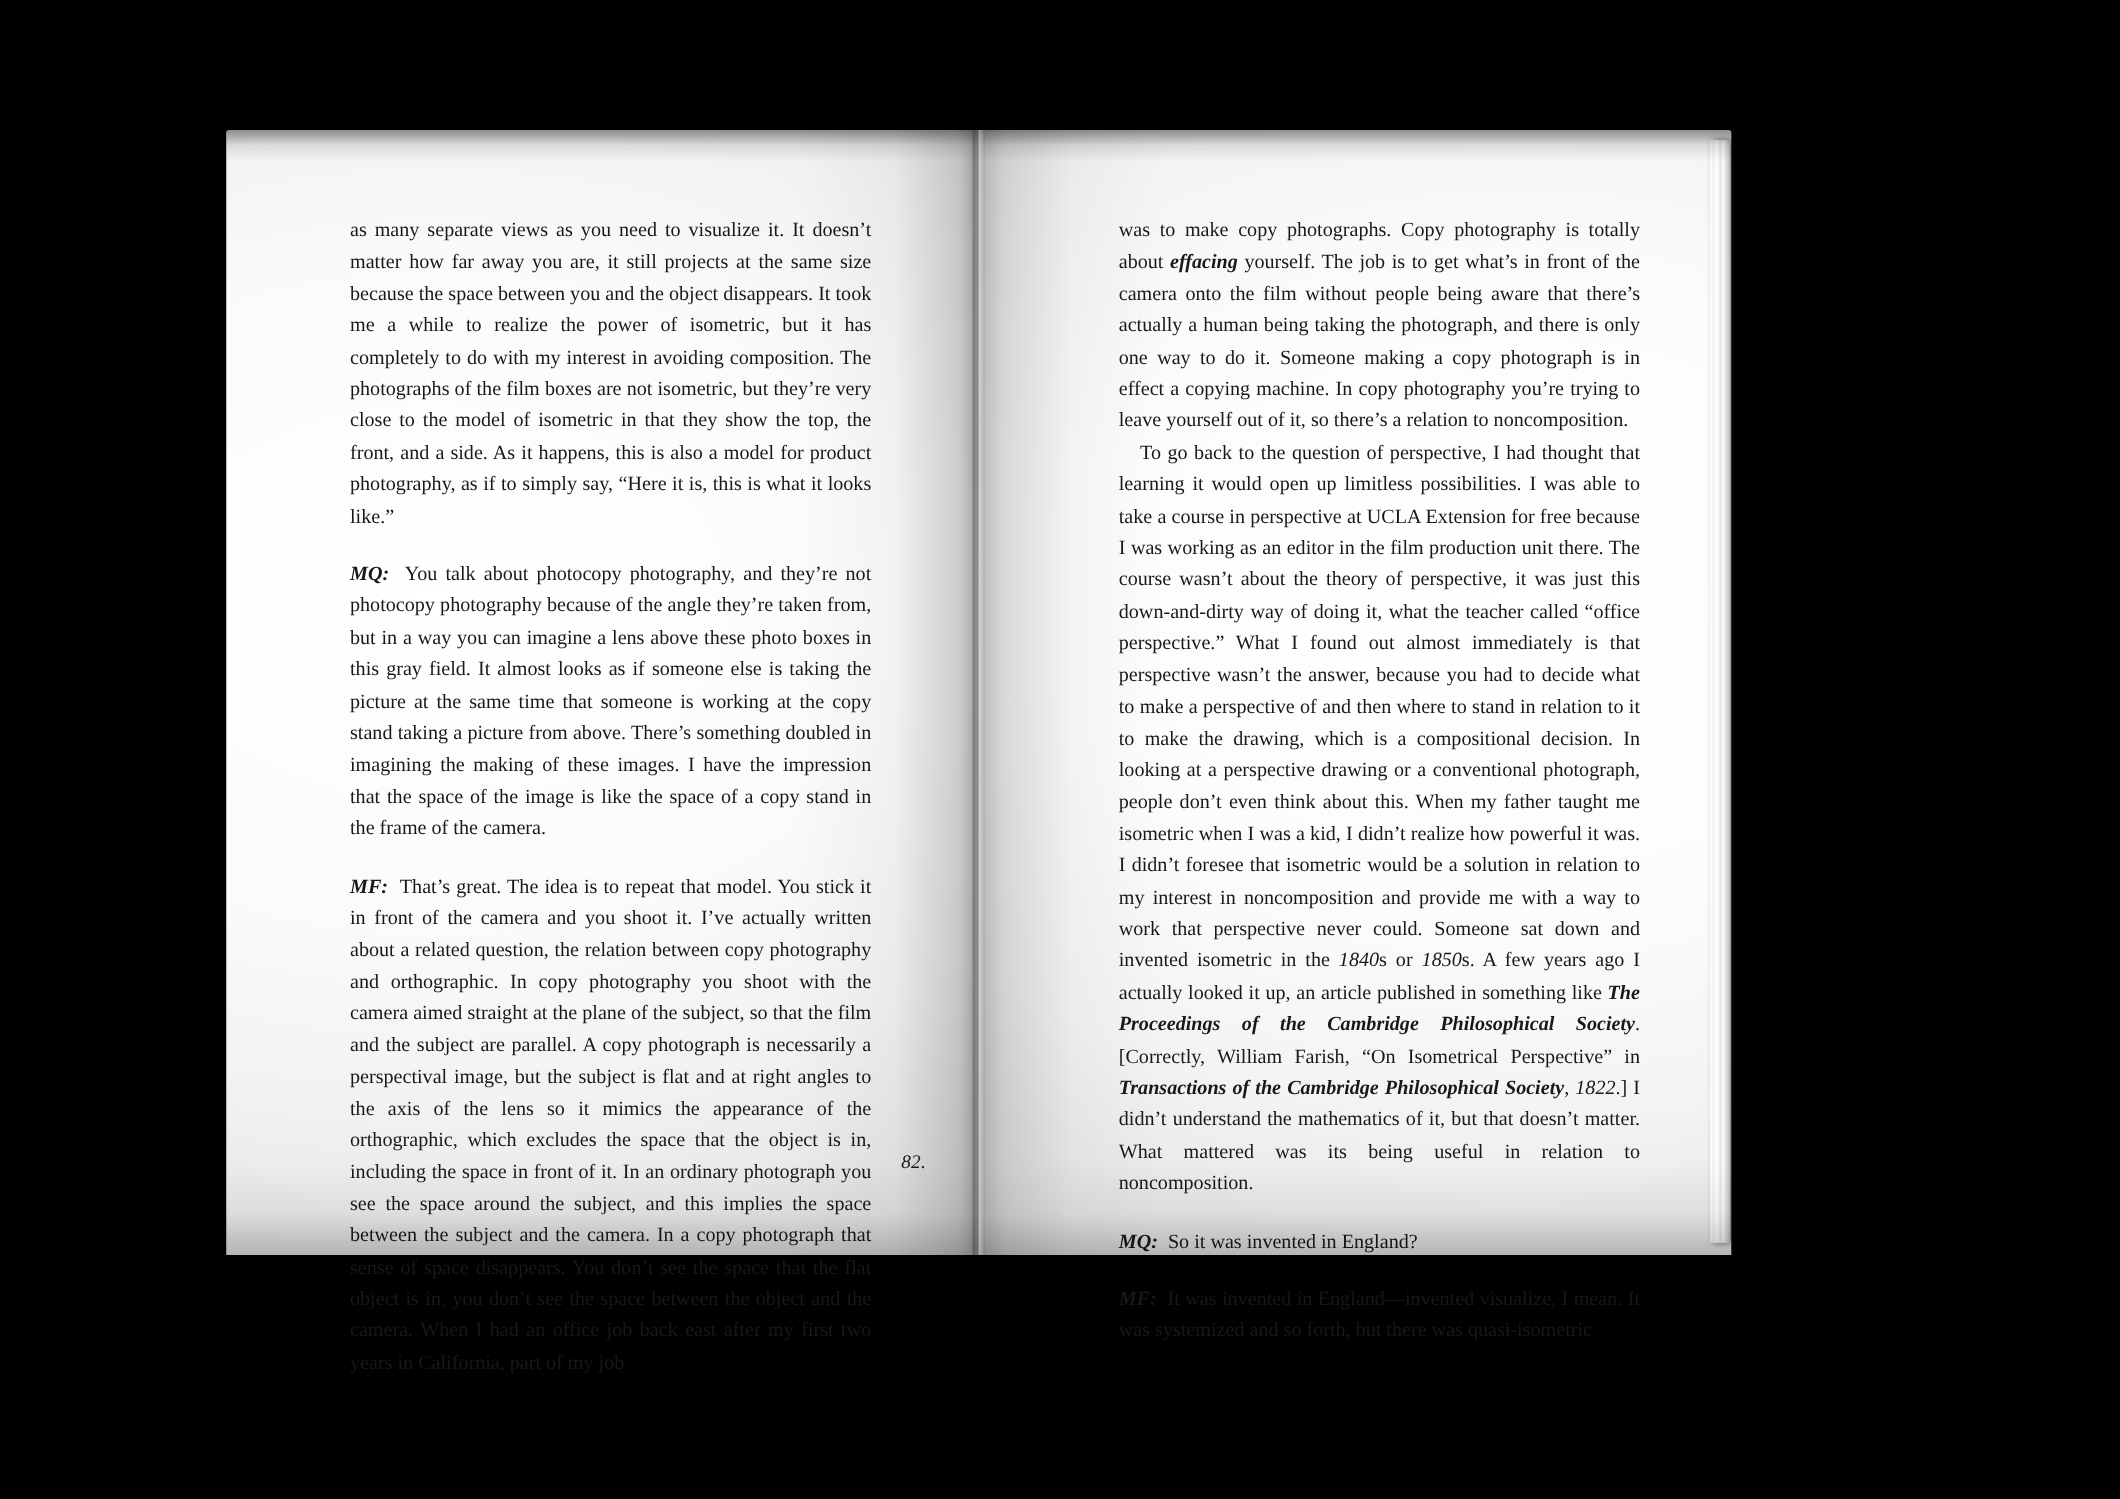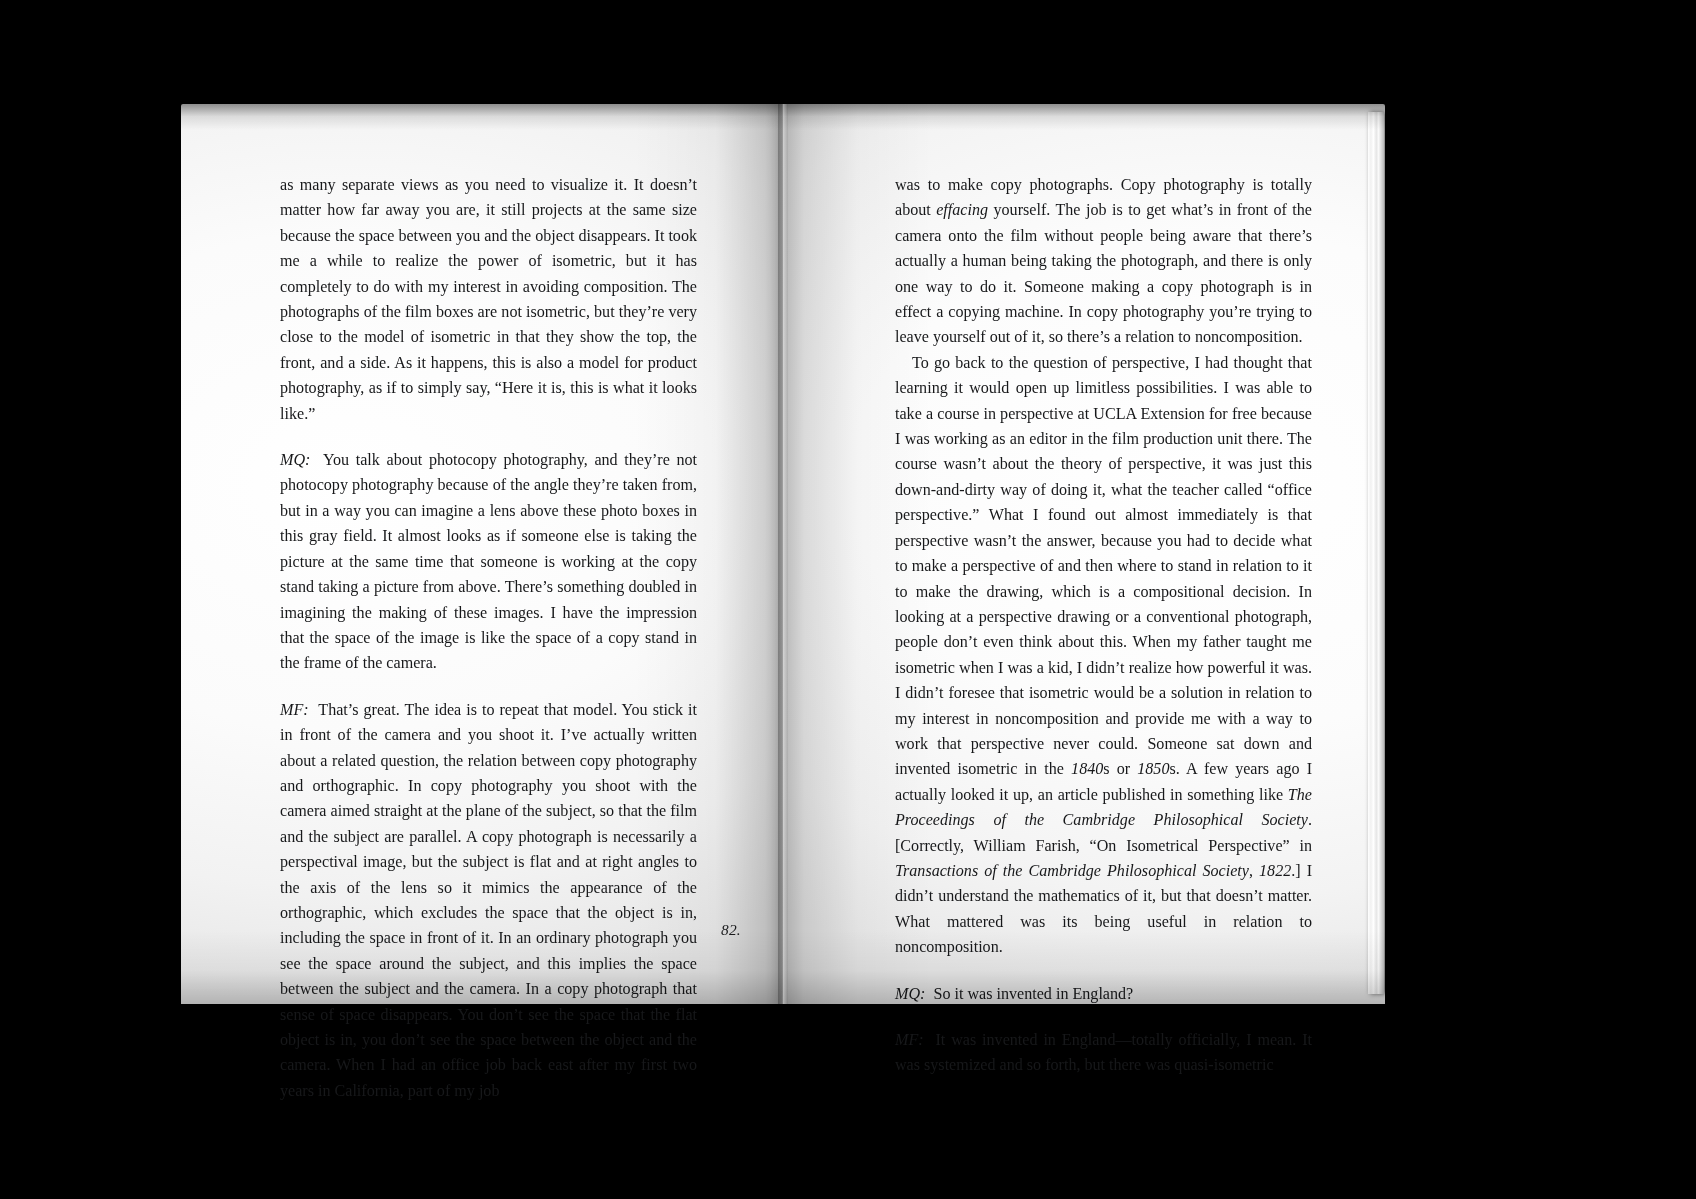--- a/index.html
+++ b/index.html
@@ -153,24 +153,26 @@
   .para-gap {
     margin-top: 21px !important;
   }
 
   .para-indent {
     text-indent: 17px;
   }
 
   .speaker {
     font-style: italic;
+    font-weight: bold;
   }
 
   .ital {
     font-style: italic;
+    font-weight: bold;
   }
 
   
   .folio {
     position: absolute;
     left: 540px;
     top: 818px;
     font-size: 15.4px;
     line-height: 1;
     color: #1b1c1e;
@@ -216,21 +218,21 @@
 
         <p><span>was to make copy photographs. Copy photography is totally about </span><span class="ital">effacing</span><span> yourself. The job is to get what’s in front of the camera onto the film without people being aware that there’s actually a human being taking the photograph, and there is only one way to do it. Someone making a copy photograph is in effect a copying machine. In copy photography you’re trying to leave yourself out of it, so there’s a relation to noncomposition.</span></p>
 
         <p class="para-indent"><span>To go back to the question of perspective, I had thought that learning it would open up limitless possibilities. I was able to take a course in perspective at UCLA Extension for free because I was working as an editor in the film production unit there. The course wasn’t about the theory of perspective, it was just this down-and-dirty way of doing it, what the teacher called “office perspective.” What I found out almost immediately is that perspective wasn’t the answer, because you had to decide what to make a perspective of and then where to stand in relation to it to make the drawing, which is a compositional decision. In looking at a perspective drawing or a conventional photograph, people don’t even think about this. When my father taught me isometric when I was a kid, I didn’t realize how powerful it was. I didn’t foresee that isometric would be a solution in relation to my interest in noncomposition and provide me with a way to work that perspective never could. Someone sat down and invented isometric in the </span><span class="num-osf">1840</span><span>s or </span><span class="num-osf">1850</span><span>s. A few years ago I actually looked it up, an article published in something like </span><span class="ital">The Proceedings of the Cambridge Philosophical Society</span><span>. [Correctly, William Farish, “On Isometrical Perspective” in </span><span class="ital">Transactions of the Cambridge Philosophical Society</span><span>, </span><span class="num-osf">1822</span><span>.] I didn’t understand the mathematics of it, but that doesn’t matter. What mattered was its being useful in relation to noncomposition.</span></p>
 
         <p class="para-gap">
           <span class="speaker">MQ:</span><span>&nbsp; </span><span>So it was invented in England?</span>
         </p>
 
         <p class="para-gap">
-          <span class="speaker">MF:</span><span>&nbsp; </span><span>It was invented in England—totally officially, I mean. It was systemized and so forth, but there was quasi-isometric</span>
+          <span class="speaker">MF:</span><span>&nbsp; </span><span>It was invented in England—invented visualize, I mean. It was systemized and so forth, but there was quasi-isometric</span>
         </p>
 
       </div>
     </div>
 
   </div>
 
   <div class="page-top-curl"></div>
   <div class="gutter"></div>
   <div class="bottom-fade"></div>

